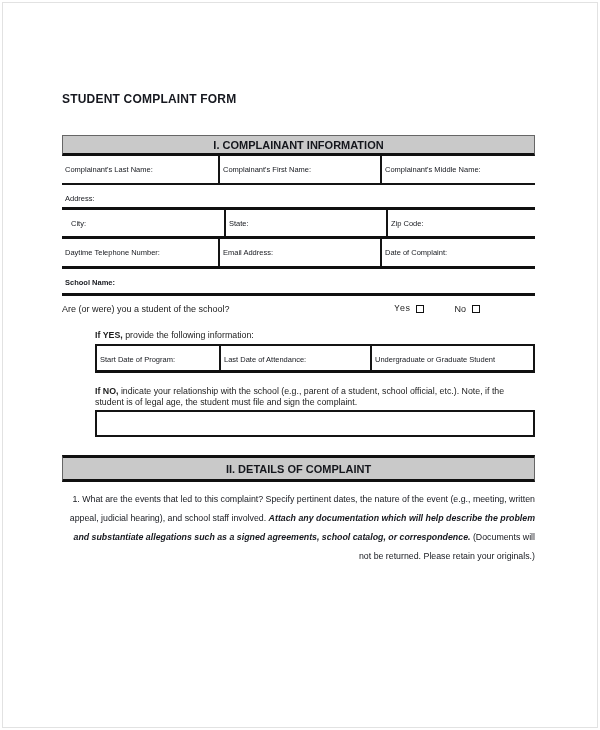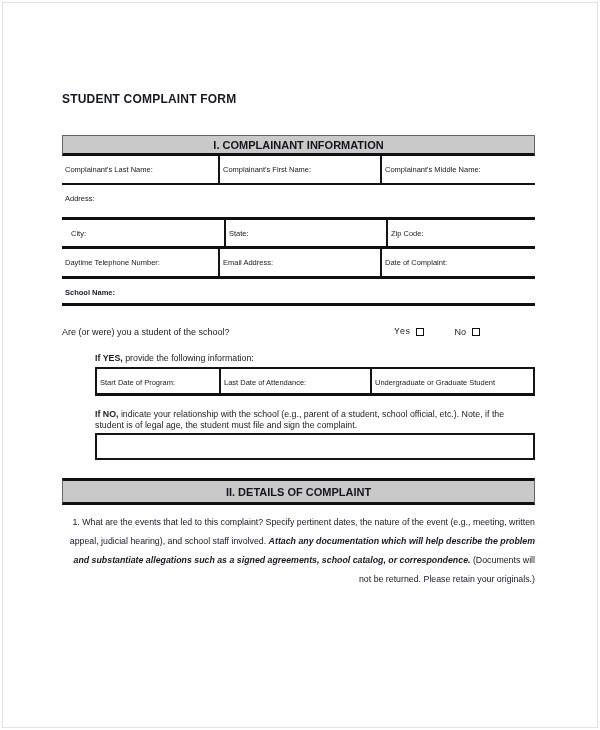--- a/index.html
+++ b/index.html
@@ -17,24 +17,24 @@
              text-align:center; font-size:11px; font-weight:bold; color:#14161c; }
 
   
   .trow { display:grid; border-bottom:2px solid #141414; }
   .trow.three { grid-template-columns:156px 162px 155px; }
   .trow.one { grid-template-columns:473px; }
   .trow.thick { border-bottom:3px solid #101010; }
   .cell { padding:2px 3px; }
   .trow.three .cell + .cell { border-left:2px solid #141414; }
   .lbl { font-size:7.5px; color:#17191f; }
-  .h29 { height:27px; } .h26 { height:32px; } .h28 { height:26px;margin-left:6px; } .h25 { height:24px;font-weight:bold; }
+  .h29 { height:27px; } .h26 { height:22px; } .h28 { height:26px;margin-left:6px; } .h25 { height:24px;font-weight:bold; }
 
   
-  .q-row { display:flex; align-items:center; margin-top:21px; font-size:9px; }
+  .q-row { display:flex; align-items:center; margin-top:8px; font-size:9px; }
   .q-yes { margin-left:auto; display:flex; align-items:center;font-family:Liberation Mono, monospace; }
   .q-no  { margin-left:30px; margin-right:55px; display:flex; align-items:center; }
   .chk { display:inline-block; width:8px; height:8px; border:1.2px solid #111; margin-left:6px; background:#fff; }
 
   .indent { margin-left:33px; width:440px; }
   .ifline { font-size:8.8px; margin-top:16px; line-height:11px; }
   .ifline b { font-weight:bold; }
 
   .inner-table { margin-top:3px; display:grid; grid-template-columns:122px 151px 167px;
                  border:2px solid #141414; border-bottom:3px solid #101010; }

